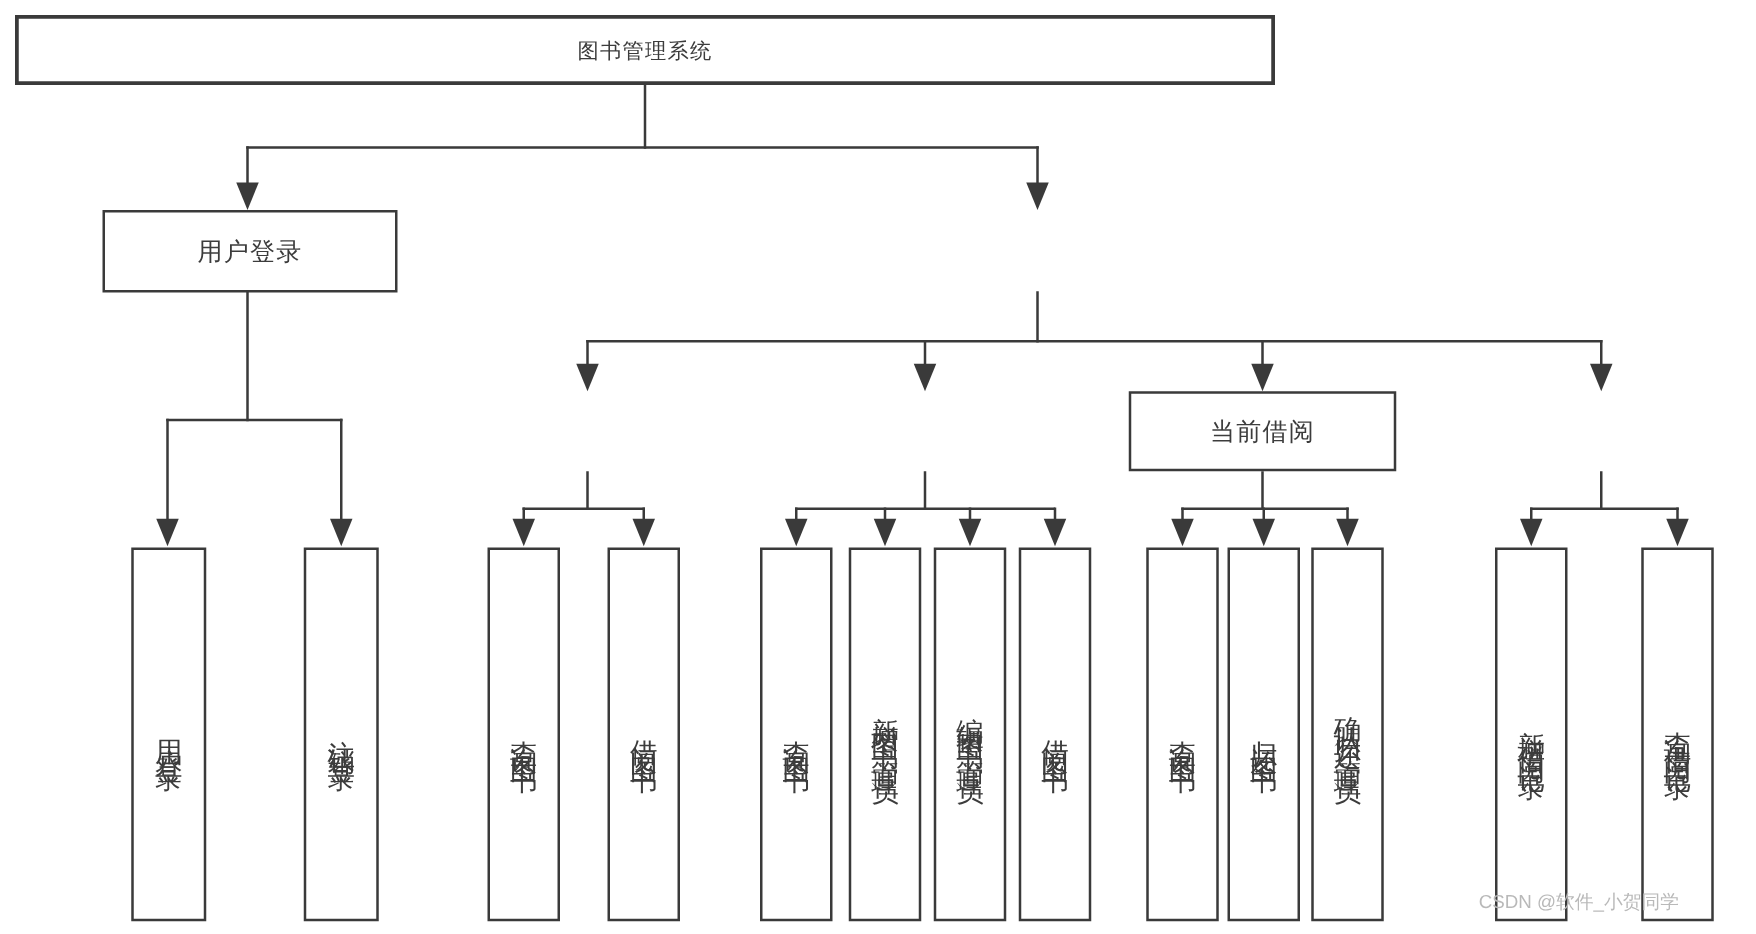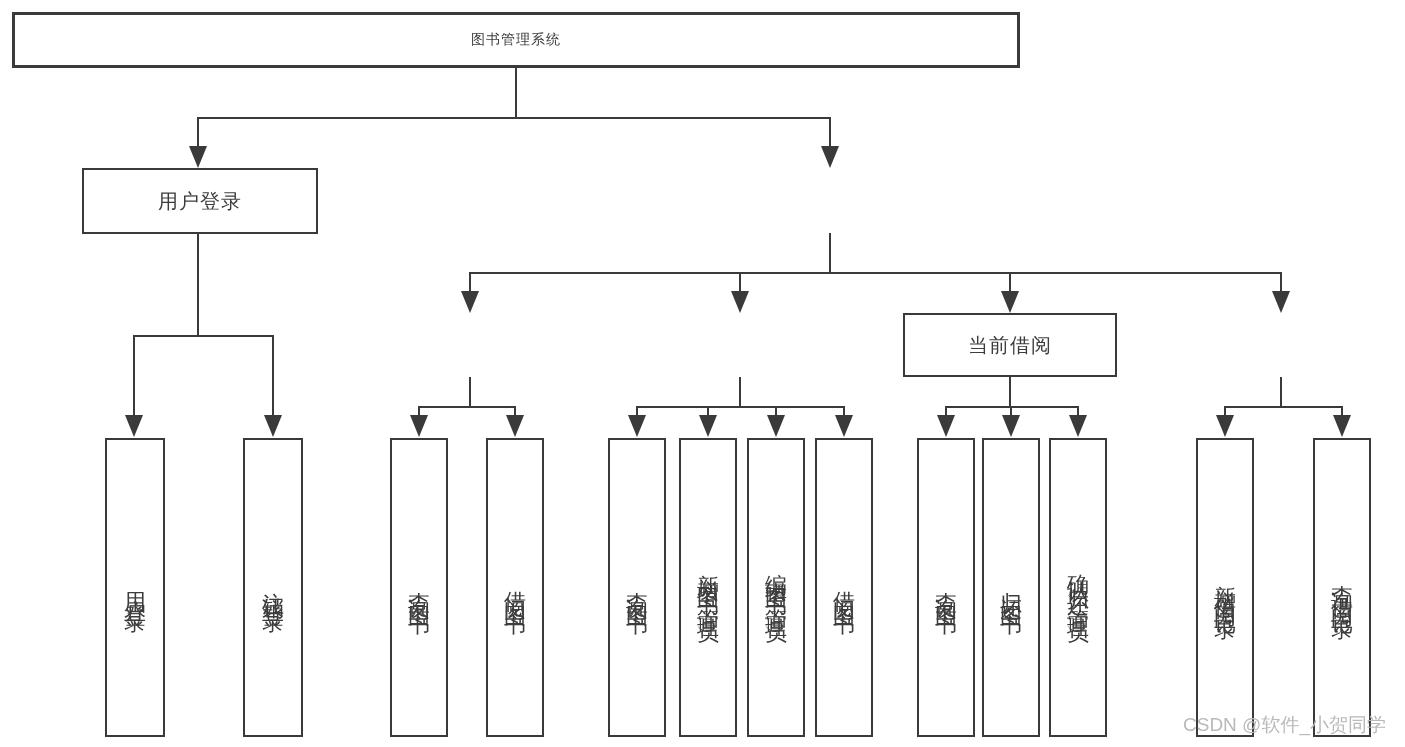--- a/index.html
+++ b/index.html
@@ -13,40 +13,40 @@
   .canvas{
     position:relative;width:1405px;height:747px;background:var(--bg);
     overflow:hidden;
   }
   .node{
     position:absolute;box-sizing:border-box;background:var(--bg);
     border:2px solid var(--line);color:var(--text);
     display:flex;align-items:center;justify-content:center;
     text-align:center;
   }
-  .node.root{border-width:3px;font-size:14px;letter-spacing:1px;}
+  .node.root{border-width:3px;font-size:17px;letter-spacing:1px;}
   .node.lvl1{font-size:20px;letter-spacing:1px;}
   .node.lvl2{font-size:20px;letter-spacing:1px;}
   .node.leaf{font-size:22px;}
   .leaf .vtxt{
     writing-mode:vertical-rl;
     letter-spacing:7px;
     line-height:1;
   }
   .vline{position:absolute;width:2px;background:var(--line);}
   .hline{position:absolute;height:2px;background:var(--line);}
   .arrow{
     position:absolute;width:0;height:0;
     border-left:9px solid transparent;
     border-right:9px solid transparent;
     border-top:22px solid var(--line);
   }
   .watermark{
     position:absolute;left:1183px;top:712px;
-    font-size:19px;color:var(--watermark);
+    font-size:15px;color:var(--watermark);
     white-space:nowrap;z-index:5;
   }
 </style>
 </head>
 <body>
 
 <div class="canvas">
 
   <div class="node root" style="left:12px;top:12px;width:1008px;height:56px;">
     <span>图书管理系统</span>

